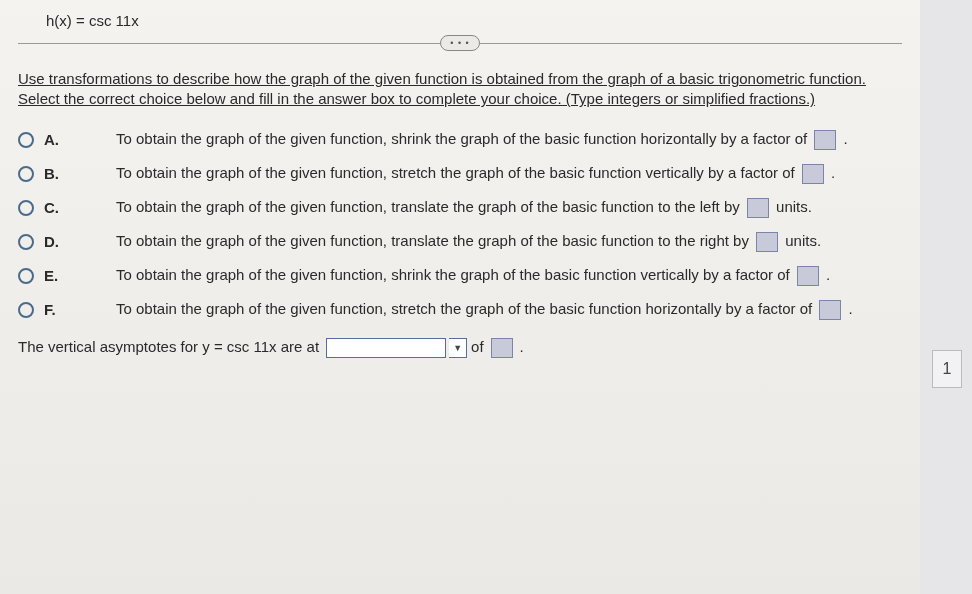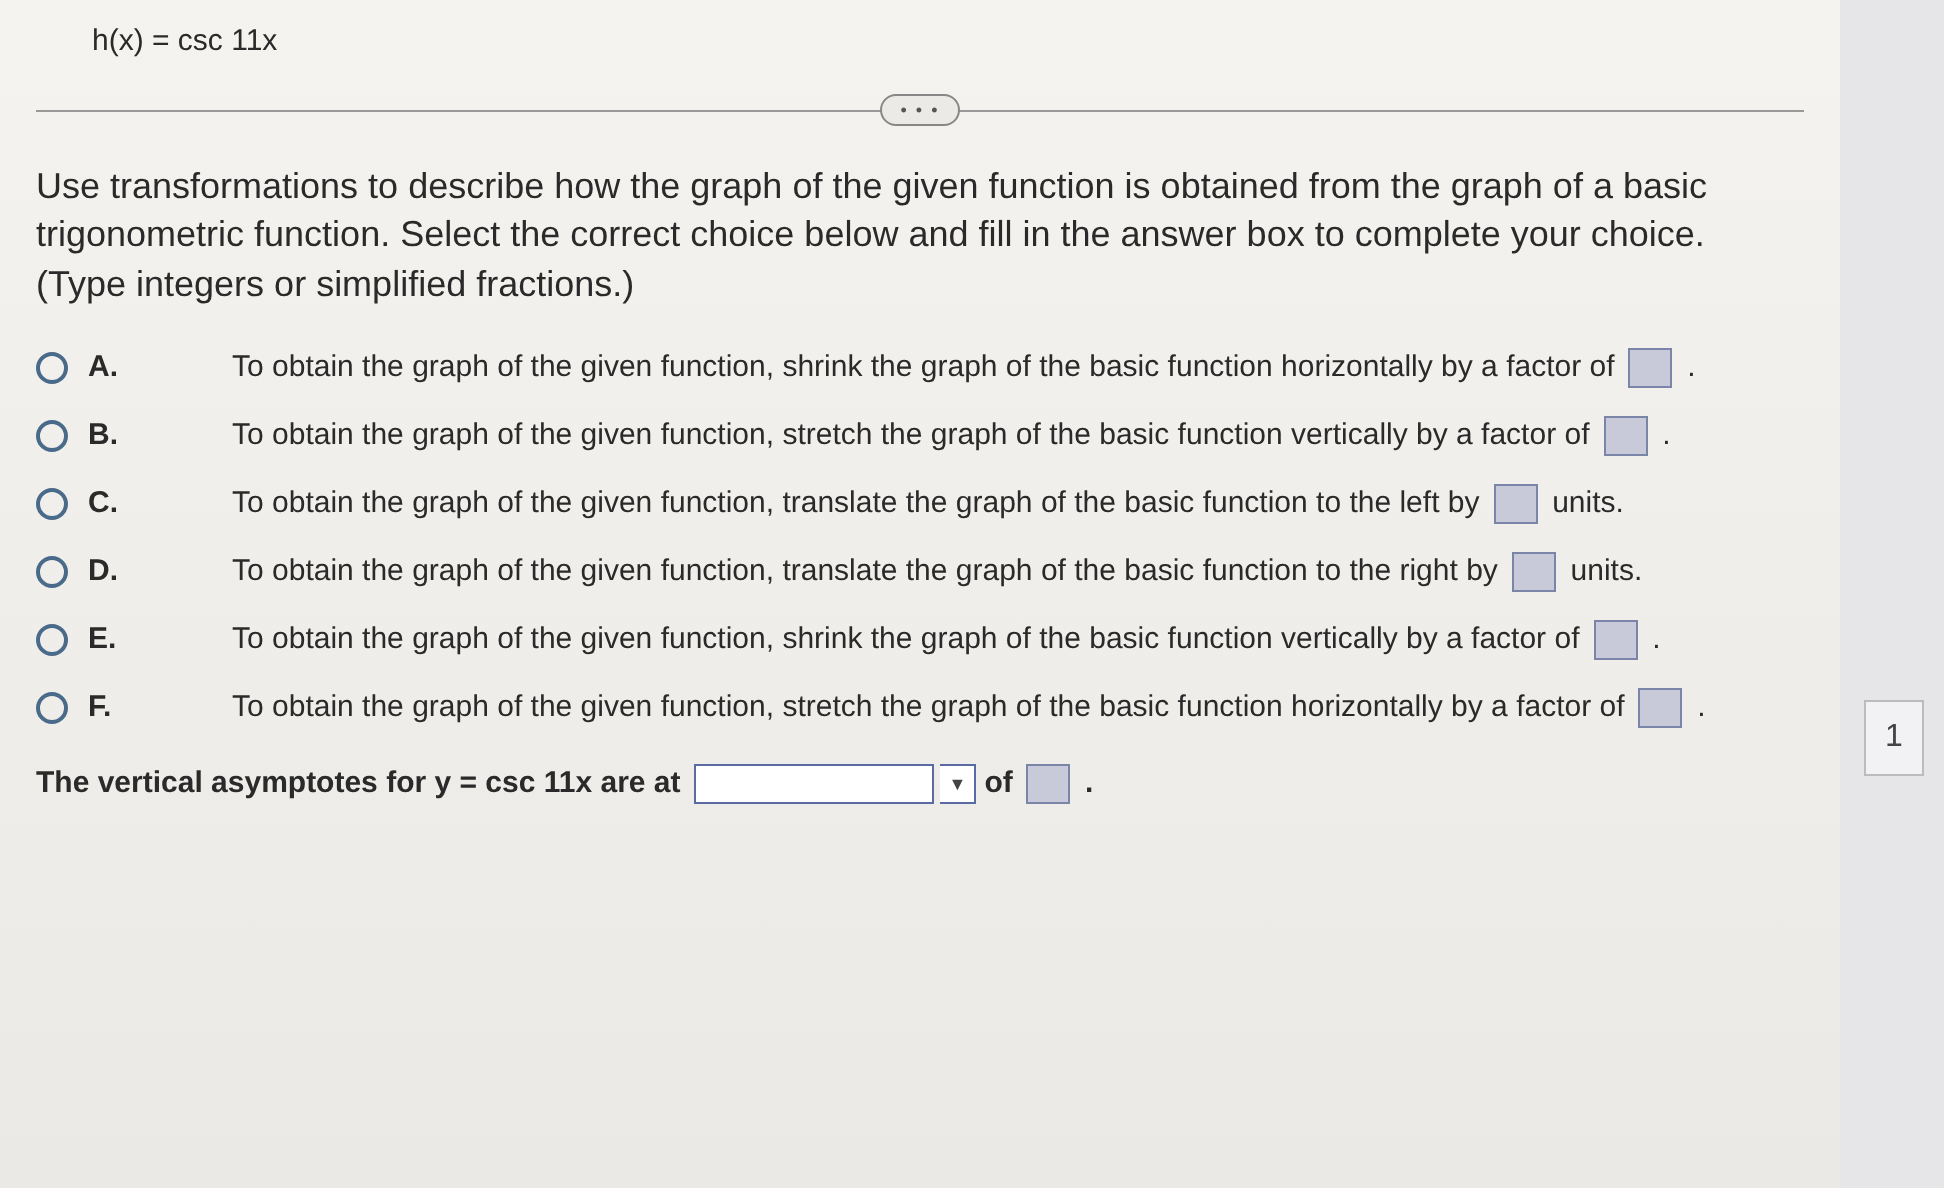--- a/index.html
+++ b/index.html
@@ -35,21 +35,21 @@
       font-size: 15px;
       color: #2a2a2a;
       line-height: 1.35;
       margin-bottom: 8px;
       margin-top: 6px;
     }
     .function-eq {
       font-size: 15px;
       color: #2a2a2a;
       margin-left: 28px;
-      margin-bottom: 16px;
+      margin-bottom: 4px;
     }
     .divider-wrap {
       position: relative;
       height: 20px;
       margin-bottom: 16px;
     }
     .divider {
       border: none;
       border-top: 1px solid #999;
       position: absolute;
@@ -69,24 +69,25 @@
       height: 16px;
       display: flex;
       align-items: center;
       justify-content: center;
       font-size: 9px;
       color: #555;
       letter-spacing: 1px;
       cursor: pointer;
     }
     .instructions {
-      font-size: 18px;
+      font-size: 15px;
       color: #2a2a2a;
       line-height: 1.35;
       margin-bottom: 20px;
+      text-decoration: underline;
     }
     .options {
       margin-bottom: 18px;
     }
     .option-row {
       display: flex;
       align-items: center;
       margin-bottom: 14px;
       font-size: 15px;
       color: #2a2a2a;
@@ -135,24 +136,23 @@
       border-left: none;
       vertical-align: middle;
       font-size: 9px;
       color: #444;
       cursor: pointer;
     }
     .bottom-line {
       font-size: 15px;
       color: #2a2a2a;
       display: flex;
-      align-items: center;
+      align-items: flex-start;
       flex-wrap: wrap;
       gap: 4px;
-      font-weight: bold;
     }
     .side-strip {
       position: absolute;
       right: 0;
       top: 0;
       width: 52px;
       height: 594px;
       background: #e6e6e8;
     }
     .side-cell {

